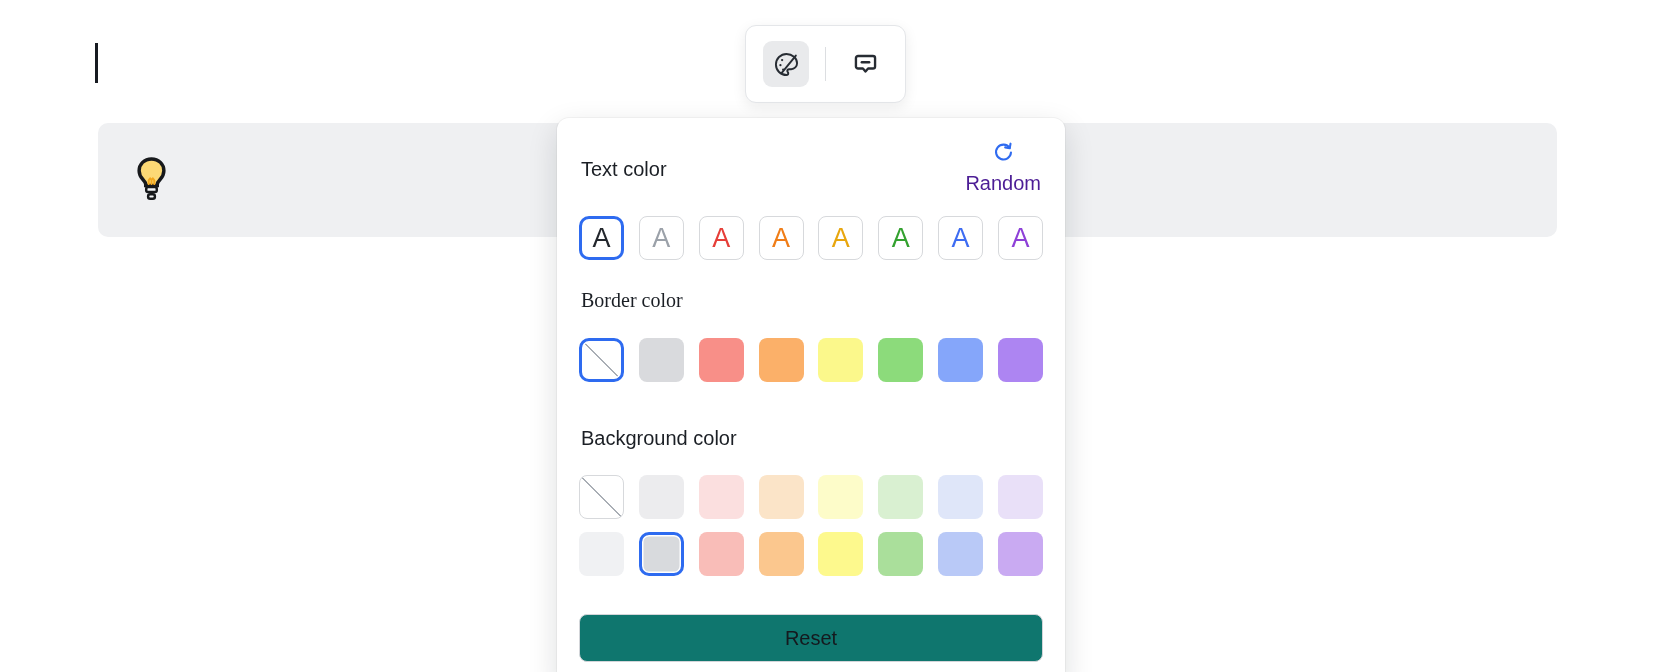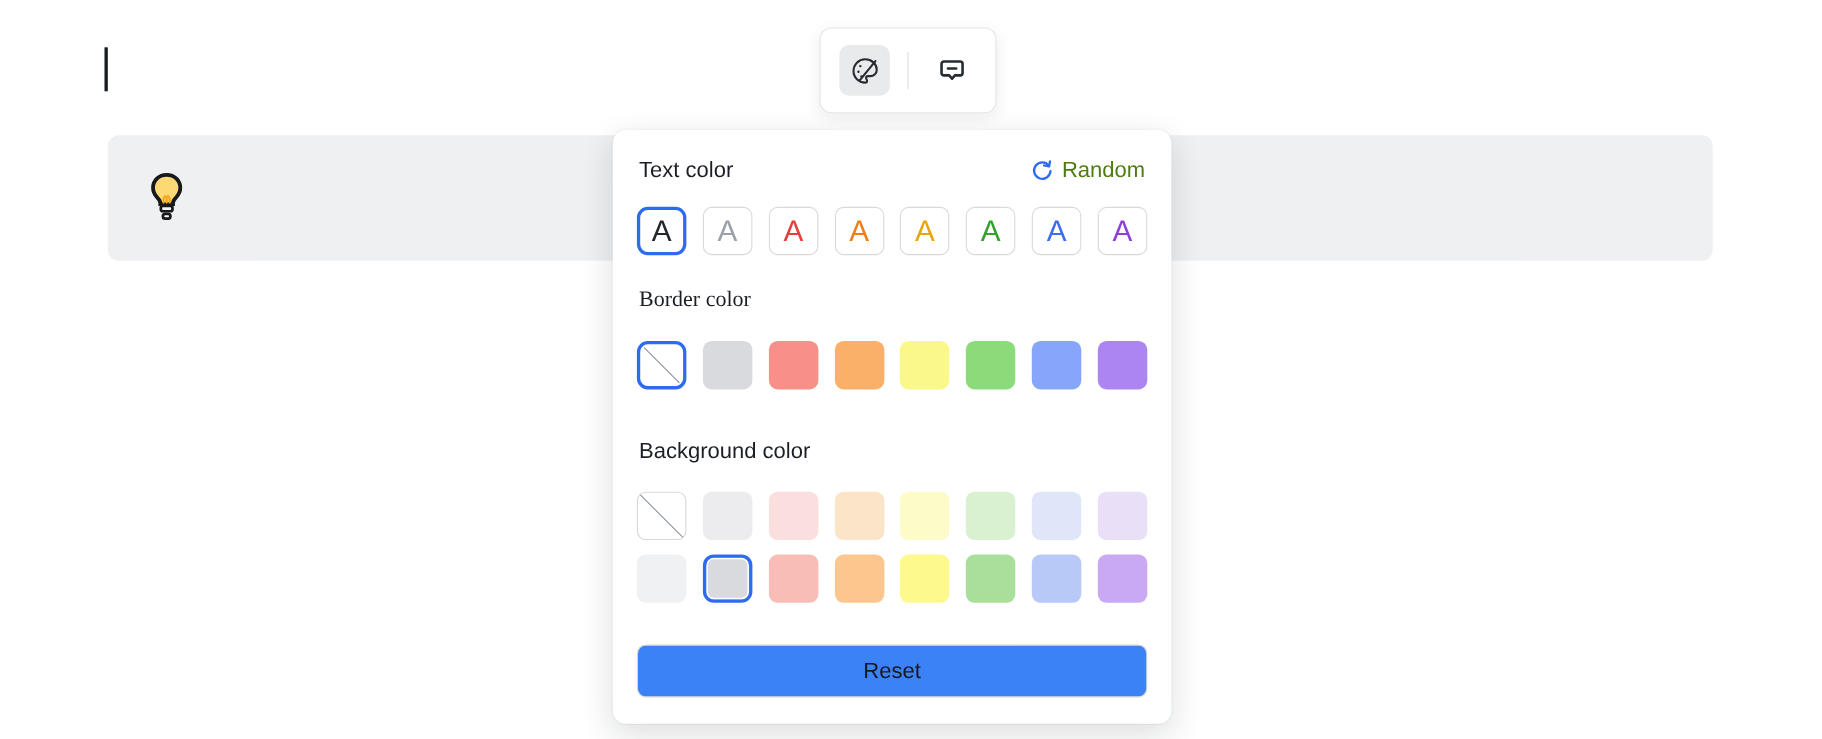--- a/index.html
+++ b/index.html
@@ -42,21 +42,21 @@
     box-shadow:0 0 0 1px rgba(15,18,25,.04), 0 10px 30px rgba(15,18,25,.14);
   }
   .sec-head{
     display:flex;justify-content:space-between;align-items:center;
     font-size:20px;line-height:26px;color:#1b1f25;margin:0 2px;
   }
   .sec-head.h1{margin-bottom:20px;}
   .sec-head.h2{margin-top:27px;margin-bottom:25px;font-family:Liberation Serif, serif;}
   .sec-head.h3{margin-top:43px;margin-bottom:24px;align-items:center;}
   .random{
-    display:flex;align-items:center;gap:7px;color:#4d7c0f;font-size:20px;cursor:pointer;
+    display:flex;align-items:center;gap:7px;color:#4c1d95;font-size:20px;cursor:pointer;flex-direction:column;
   }
   .swatch-row{display:flex;justify-content:space-between;}
   .swatch-row + .swatch-row{margin-top:13px;}
   .swatch{
     width:45px;height:44px;border-radius:8px;box-sizing:border-box;cursor:pointer;
     flex:0 0 auto;
   }
   .a-swatch{
     background:#fff;border:1px solid #d7d9dc;
     display:flex;align-items:center;justify-content:center;
@@ -68,21 +68,21 @@
       transparent calc(50% - 0.8px),
       #a9aeb5 calc(50% - 0.8px), #a9aeb5 calc(50% + 0.8px),
       transparent calc(50% + 0.8px));
   }
   .swatch.selected{
     border:3.5px solid #2e6bf0;border-radius:10px;
     box-shadow:inset 0 0 0 1.5px #fff;
   }
   .reset-btn{
     margin-top:38px;width:100%;height:48px;box-sizing:border-box;
-    background:#3b82f6;border:1px solid #d3d5d9;border-radius:8px;
+    background:#0f766e;border:1px solid #d3d5d9;border-radius:8px;
     font-family:"Liberation Sans", sans-serif;
     font-size:20px;color:#15191e;cursor:pointer;display:block;
   }
   svg{display:block;}
 </style>
 </head>
 <body>
 
 <div class="caret"></div>
 

